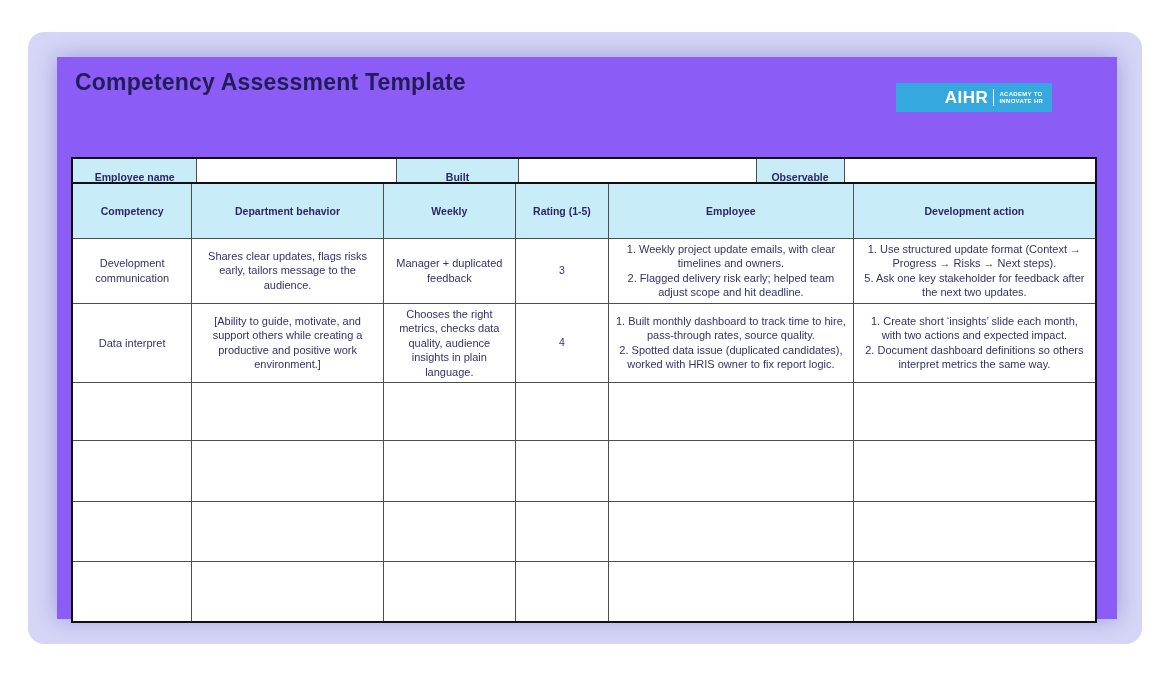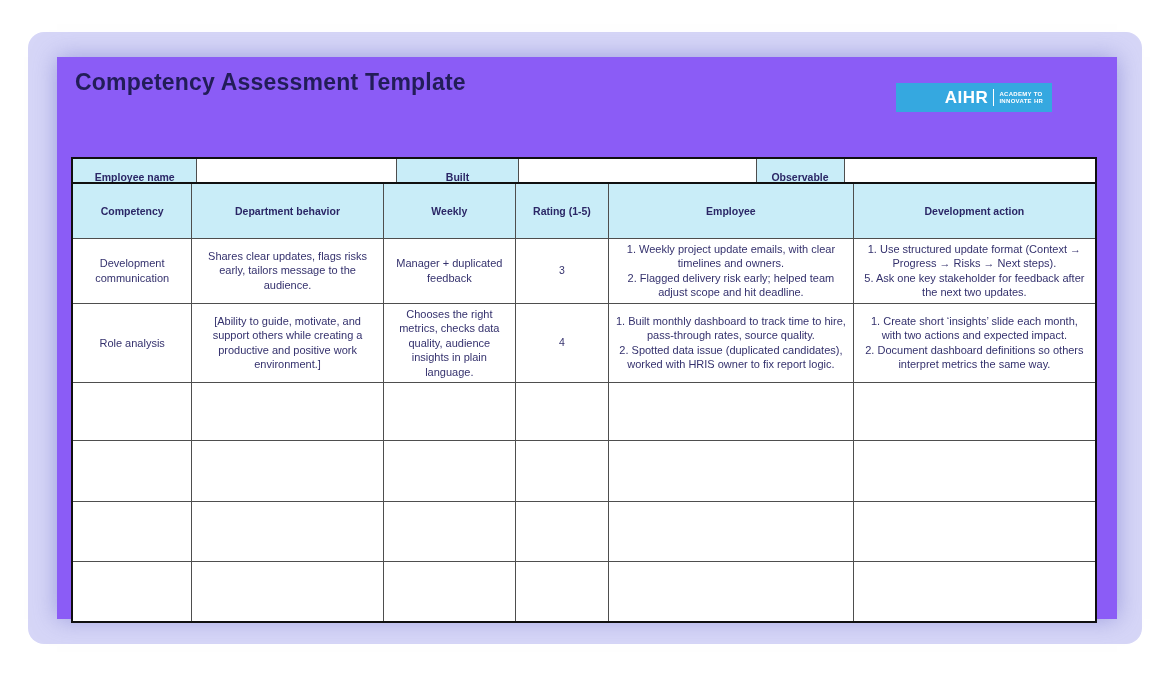--- a/index.html
+++ b/index.html
@@ -110,21 +110,21 @@
 communication</td>
           <td class="body-cell">Shares clear updates, flags risks early, tailors message to the audience.</td>
           <td class="body-cell">Manager + duplicated feedback</td>
           <td class="body-cell rating-cell">3</td>
           <td class="body-cell">1. Weekly project update emails, with clear timelines and owners.
 2. Flagged delivery risk early; helped team adjust scope and hit deadline.</td>
           <td class="body-cell">1. Use structured update format (Context → Progress → Risks → Next steps).
 5. Ask one key stakeholder for feedback after the next two updates.</td>
         </tr>
         <tr style="height:65px">
-          <td class="body-cell">Role analysis</td>
+          <td class="body-cell">Data interpret</td>
           <td class="body-cell">[Ability to guide, motivate, and support others while creating a productive and positive work environment.]</td>
           <td class="body-cell">Chooses the right metrics, checks data quality, audience insights in plain language.</td>
           <td class="body-cell rating-cell">4</td>
           <td class="body-cell">1. Built monthly dashboard to track time to hire, pass-through rates, source quality.
 2. Spotted data issue (duplicated candidates), worked with HRIS owner to fix report logic.</td>
           <td class="body-cell">1. Create short ‘insights’ slide each month, with two actions and expected impact.
 2. Document dashboard definitions so others interpret metrics the same way.</td>
         </tr>
         <tr style="height:58px">
           <td class="body-cell"></td>

